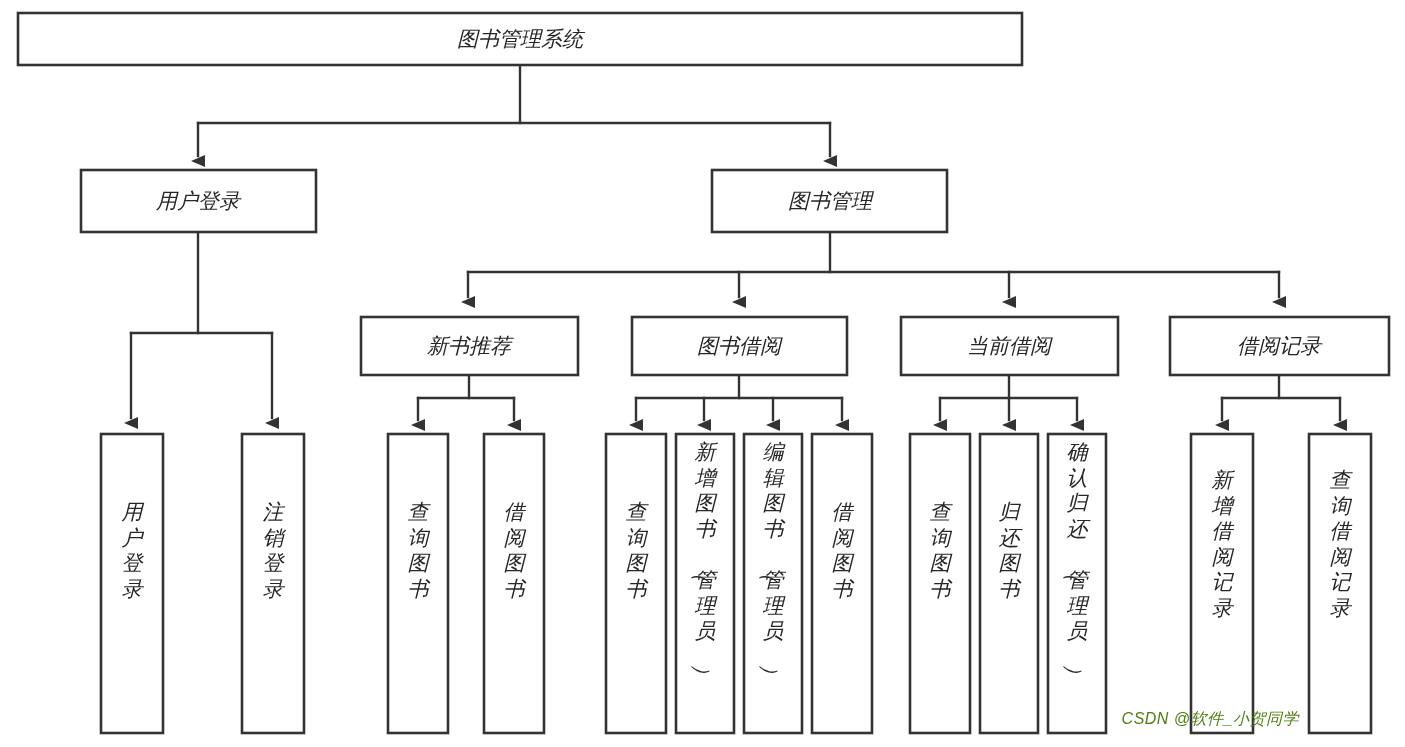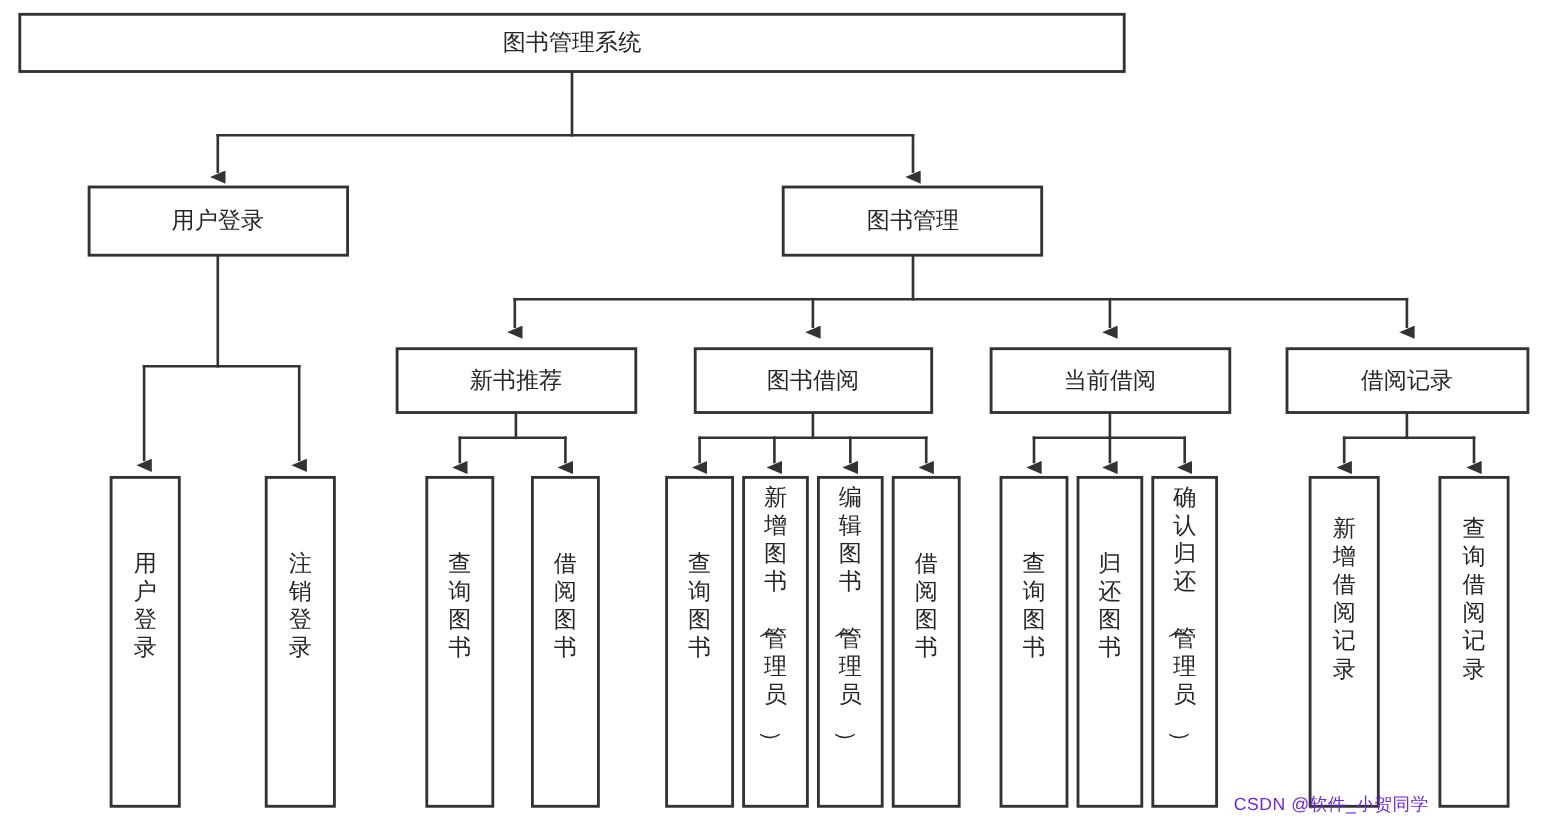--- a/index.html
+++ b/index.html
@@ -11,20 +11,21 @@
     width: 1405px;
     height: 747px;
     font-family: "Liberation Sans", "DejaVu Sans", sans-serif;
     overflow: hidden;
     position: relative;
   }
   #diagram-root {
     position: relative;
     width: 1309px;
     height: 747px;
+    font-style: italic;
   }
   svg.diagram-canvas {
     position: absolute;
     top: 0;
     left: 0;
     width: 1405px;
     height: 747px;
   }
   .node-box {
     fill: #ffffff;
@@ -50,24 +51,24 @@
   }
   .node-label-v {
     font-family: "Liberation Sans", "DejaVu Sans", sans-serif;
     font-size: 21px;
     fill: #262626;
     text-anchor: middle;
   }
   .watermark {
     position: absolute;
     right: 10px;
-    bottom: 5px;
+    bottom: 17px;
     font-family: "Liberation Sans", "DejaVu Sans", sans-serif;
     font-size: 16px;
-    color: #6d28d9;
+    color: #4d7c0f;
     letter-spacing: 0.5px;
     white-space: nowrap;
     user-select: none;
   }
 </style>
 </head>
 <body>
 
 <div id="diagram-root">
 

